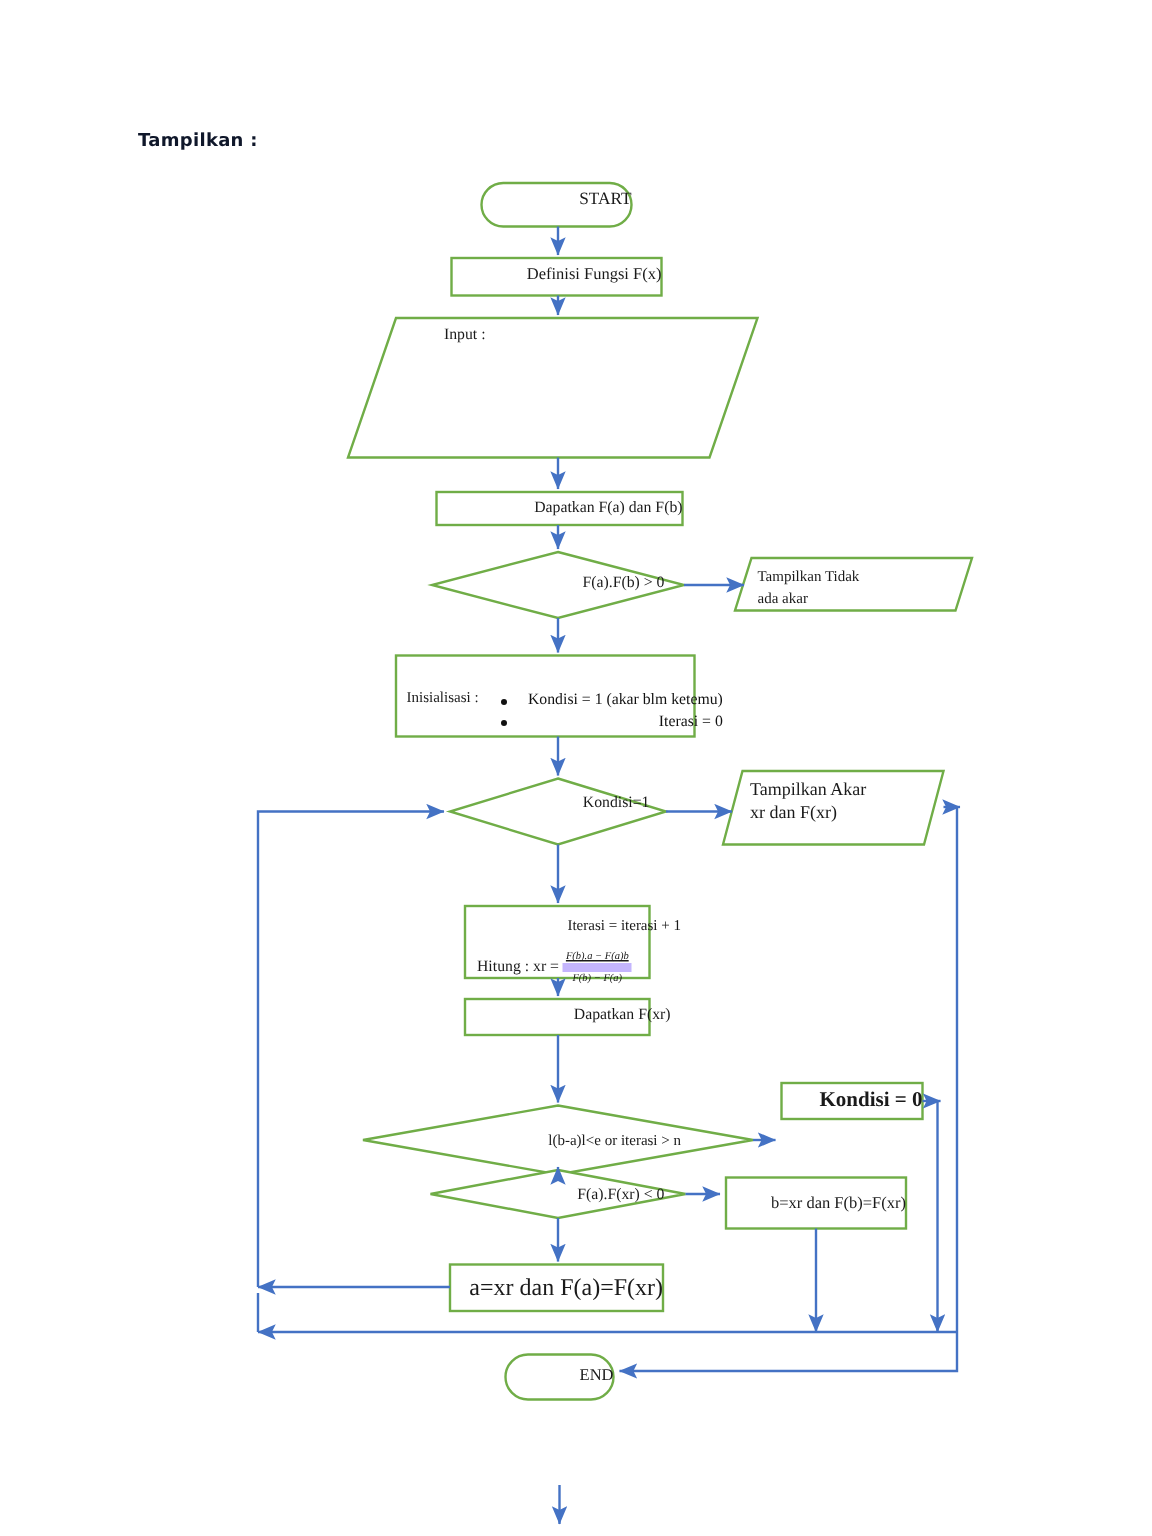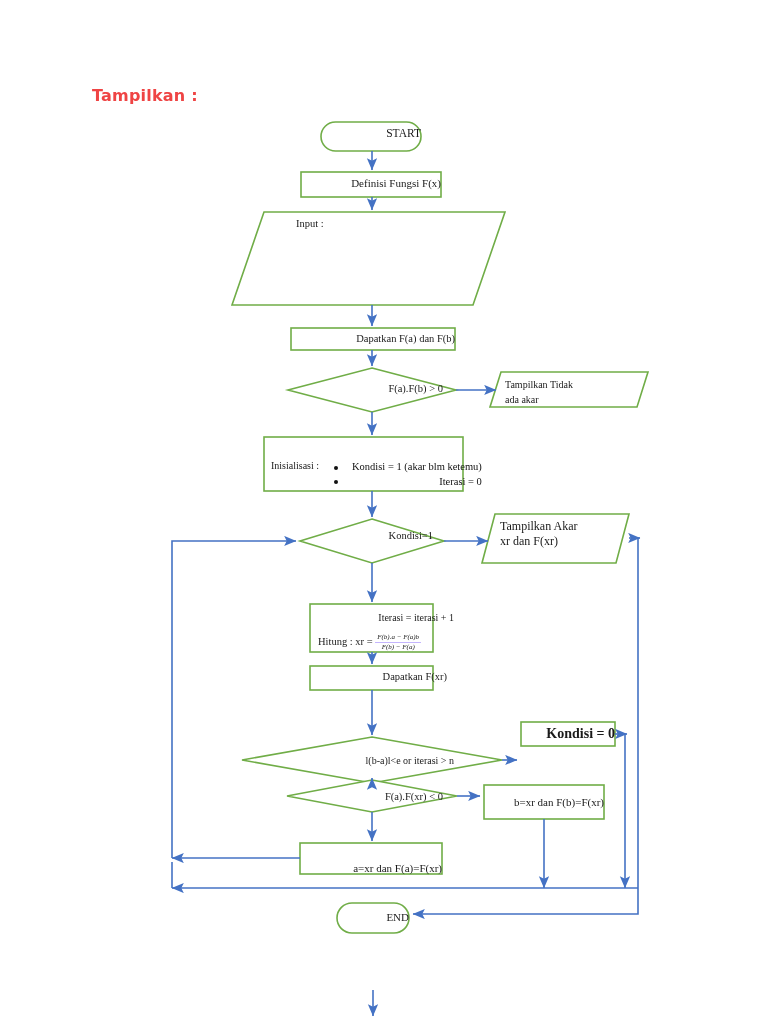--- a/index.html
+++ b/index.html
@@ -8,22 +8,22 @@
     width:768px;height:1024px;position:relative;overflow:hidden;
     font-family:"Liberation Serif", serif;
     color:#111111;
   }
   #canvas{position:absolute;left:0;top:0;width:768px;height:1024px;}
   svg.layer{position:absolute;left:0;top:0;width:768px;height:1024px;pointer-events:none;}
 
   .heading{
     position:absolute;left:92px;top:86px;
     font-family:"DejaVu Sans", sans-serif;
-    font-weight:bold;font-size:16px;letter-spacing:.2px;
-    color:#ef4444;
+    font-weight:bold;font-size:12px;letter-spacing:.2px;
+    color:#0f172a;
   }
 
   
   .tx{position:absolute;font-family:"Liberation Serif", serif;color:#1a1a1a;}
   .ctr{text-align:right;}
   .nowrap{white-space:nowrap;}
 
   .t-start{left:301px;top:127px;width:120px;font-size:11.5px;}
   .t-def{left:301px;top:177px;width:140px;font-size:11px;}
   .t-inputlabel{left:296px;top:218px;font-size:10.5px;}
@@ -33,37 +33,37 @@
   .t-inislabel{left:271px;top:440px;font-size:10px;margin-top:20px;}
   .t-dec2{left:310px;top:530px;width:123px;font-size:10.5px;}
   .t-akar{left:500px;top:519px;font-size:12px;line-height:15px;}
   .t-iter{left:311px;top:612px;width:143px;font-size:10px;}
   .t-hit{left:318px;top:633px;font-size:10.5px;}
   .t-dapatxr{left:311px;top:671px;width:136px;font-size:10.5px;}
   .t-dec3{left:290px;top:755px;width:164px;font-size:10px;}
   .t-kond0{left:521px;top:726px;width:94px;font-size:14px;font-weight:bold;}
   .t-dec4{left:300px;top:791px;width:143px;font-size:10.5px;}
   .t-bxr{left:484px;top:796px;width:120px;font-size:11px;}
-  .t-axr{left:300px;top:850px;width:142px;font-size:11px;margin-top:12px;}
+  .t-axr{left:300px;top:850px;width:142px;font-size:16px;}
   .t-end{left:337px;top:911px;width:72px;font-size:11px;}
 
   
   .blist{position:absolute;list-style:none;margin:0;padding:0;}
   .blist li{position:relative;padding-left:22px;font-size:10.5px;line-height:14.5px;white-space:nowrap;}
   .blist li:before{
     content:"";position:absolute;left:4px;top:5.5px;
     width:4px;height:4px;border-radius:50%;background:#111;
   }
   .bl-input{left:327px;top:247px;}
   .bl-ini{left:330px;top:460px;text-align:right;}
 
   
   .frac{display:inline-block;vertical-align:middle;text-align:center;font-size:7px;line-height:9px;
         font-family:"Liberation Serif", serif;font-style:italic;}
-  .frac .num{display:block;padding:0 2px;border-bottom:1px solid #c4b5fd;}
+  .frac .num{display:block;padding:0 2px;border-bottom:6px solid #c4b5fd;text-decoration:underline;}
   .frac .den{display:block;padding:0 2px;}
 </style>
 </head>
 <body>
 
 <div id="canvas">
 
   <div class="heading">Tampilkan :</div>
 
   <svg class="layer" viewBox="0 0 768 1024" xmlns="http://www.w3.org/2000/svg">

